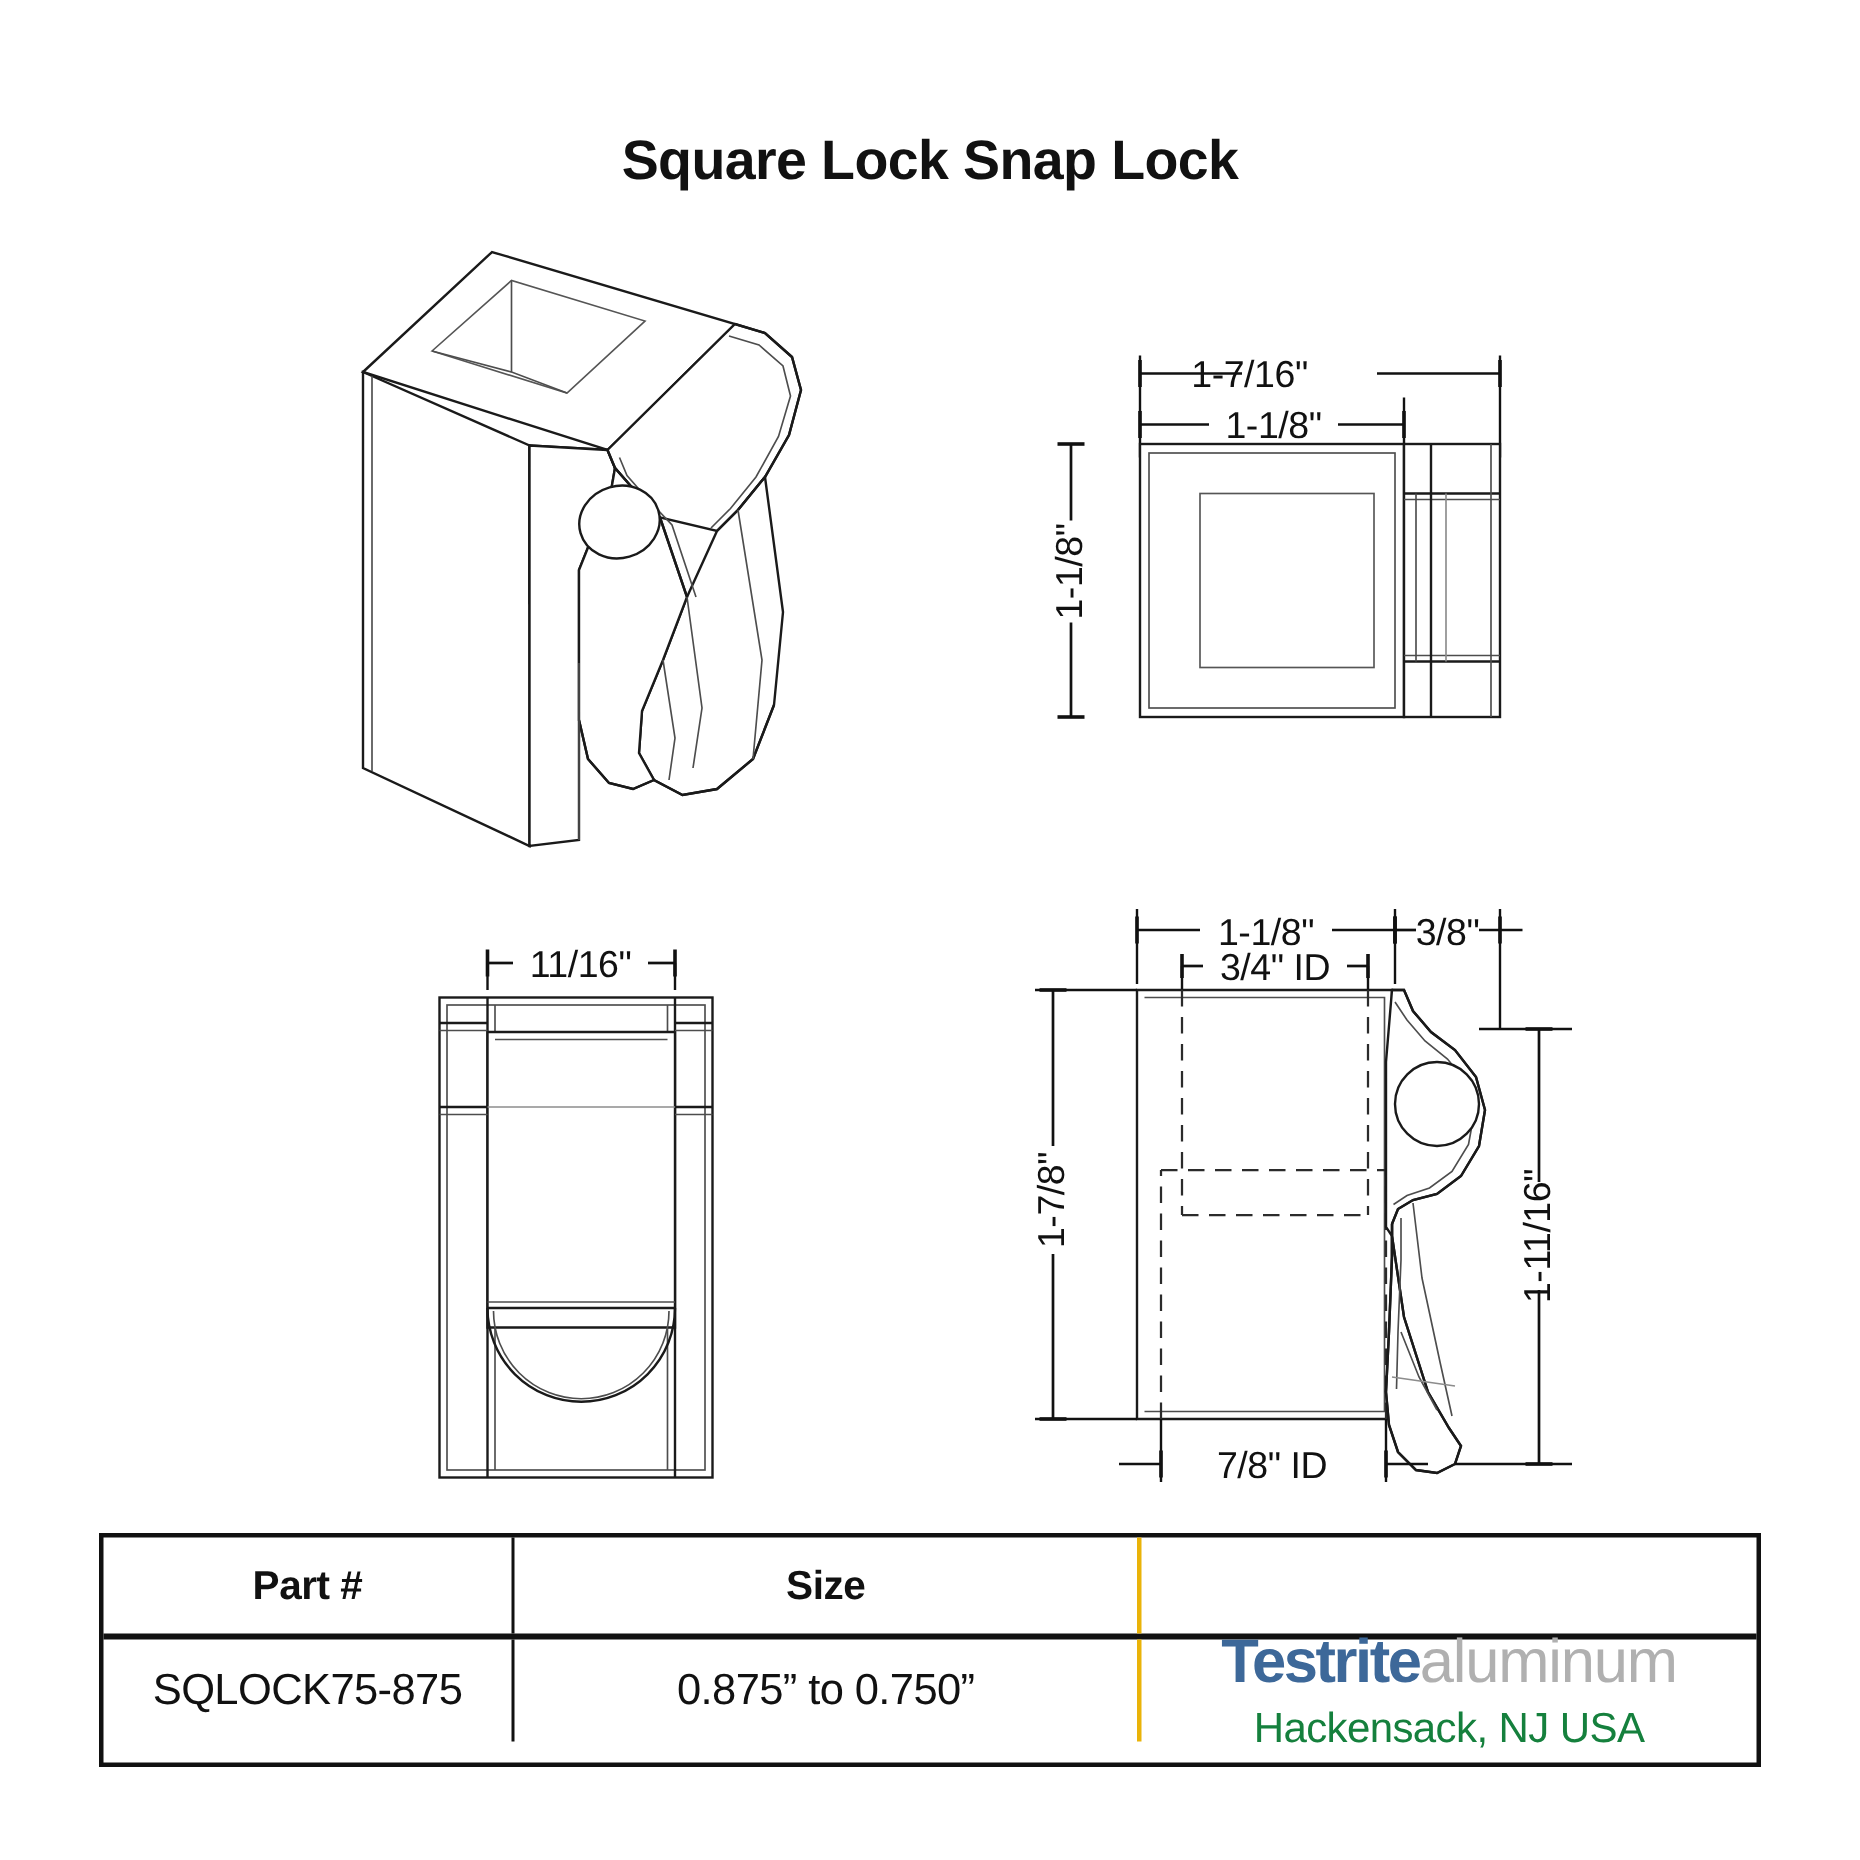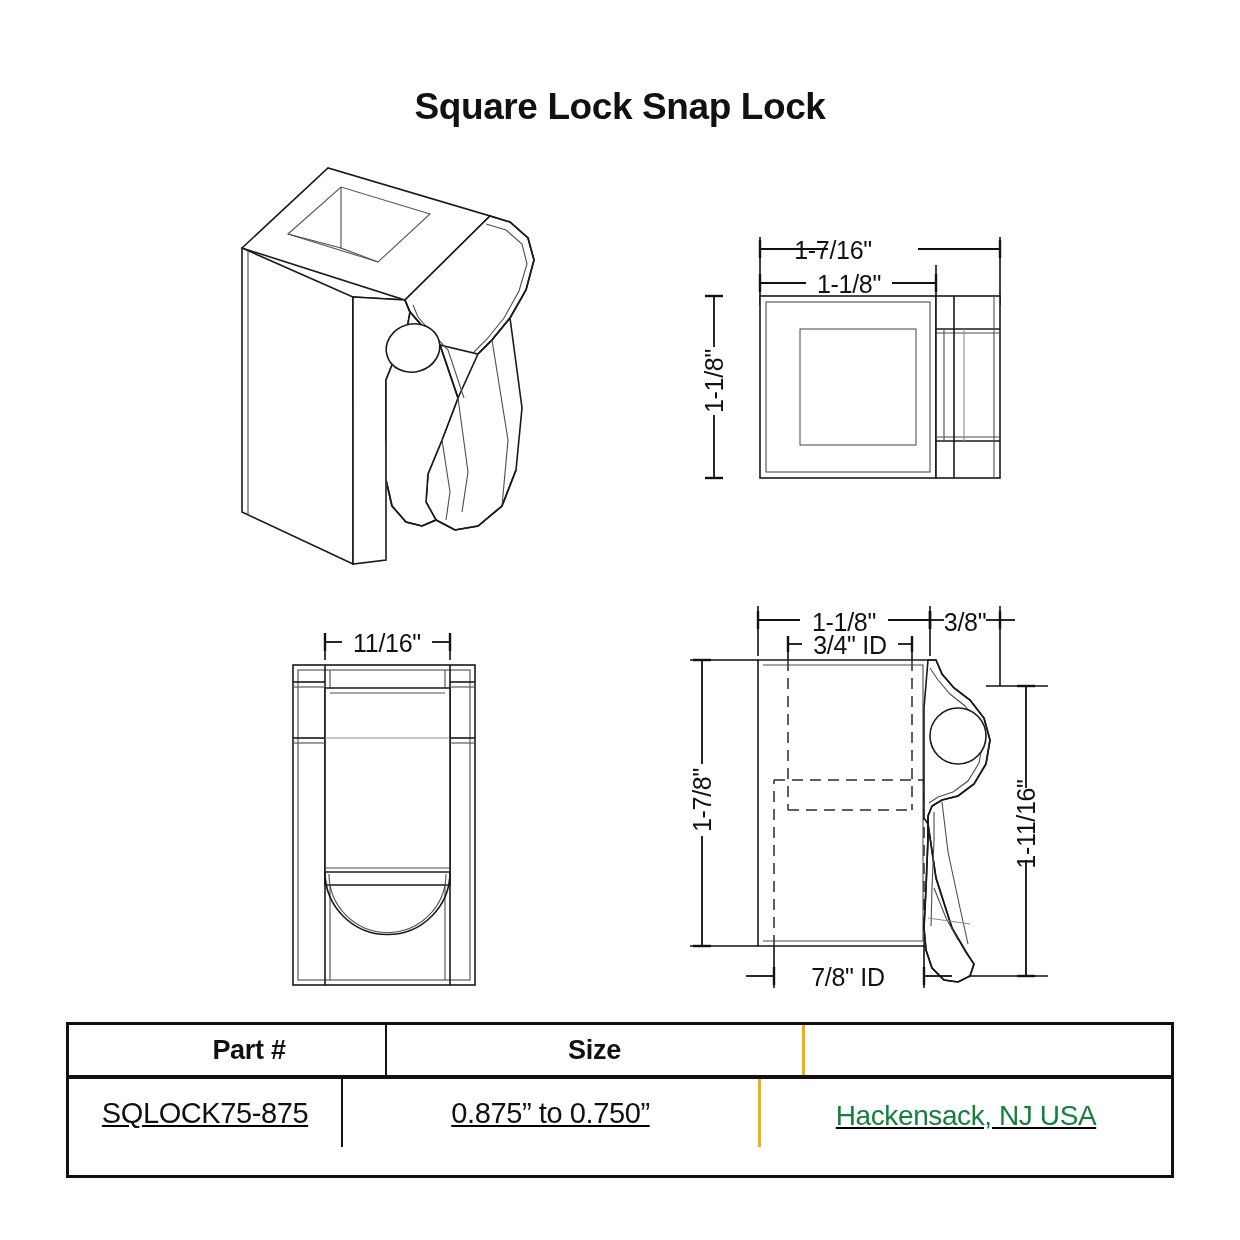--- a/index.html
+++ b/index.html
@@ -56,22 +56,22 @@
 
   
   #spec-table {
     position: absolute;
     left: 66px; top: 1022px;
     width: 1108px; height: 156px;
     border: 3px solid #111111;
     background: #ffffff;
   }
   #spec-table .trow { display: flex; width: 100%; }
-  #spec-table .thead { height: 50px; padding-left: 44px; }
-  #spec-table .tbody { height: 72px; border-top: 4px solid #111111; text-decoration: underline; }
+  #spec-table .thead { height: 64px; }
+  #spec-table .tbody { height: 72px; border-top: 4px solid #111111; }
   .tcell {
     display: flex; align-items: center; justify-content: center;
     color: #111111;
     font-family: "Liberation Sans", sans-serif;
   }
   .col-part { width: 274px; border-right: 2px solid #111111; }
   .col-size { width: 418px; border-right: 3px solid #eab308; }
   .col-logo { flex: 1; }
   .thead .tcell { font-size: 27px; font-weight: bold; letter-spacing: -0.3px; }
   .tbody .tcell { font-size: 29px; letter-spacing: -0.4px; }
@@ -340,18 +340,22 @@
   <div id="spec-table">
     <div class="trow thead">
       <div class="tcell col-part">Part #</div>
       <div class="tcell col-size">Size</div>
       <div class="tcell col-logo"></div>
     </div>
     <div class="trow tbody">
       <div class="tcell col-part">SQLOCK75-875</div>
       <div class="tcell col-size">0.875” to 0.750”</div>
       <div class="tcell col-logo">
+        <div id="logo-row">
+          <span id="logo-testrite">Testrite</span>
+          <span id="logo-aluminum">aluminum</span>
+        </div>
         <div id="logo-city">Hackensack, NJ USA</div>
       </div>
     </div>
   </div>
 
 </div>
 
 </body></html>

